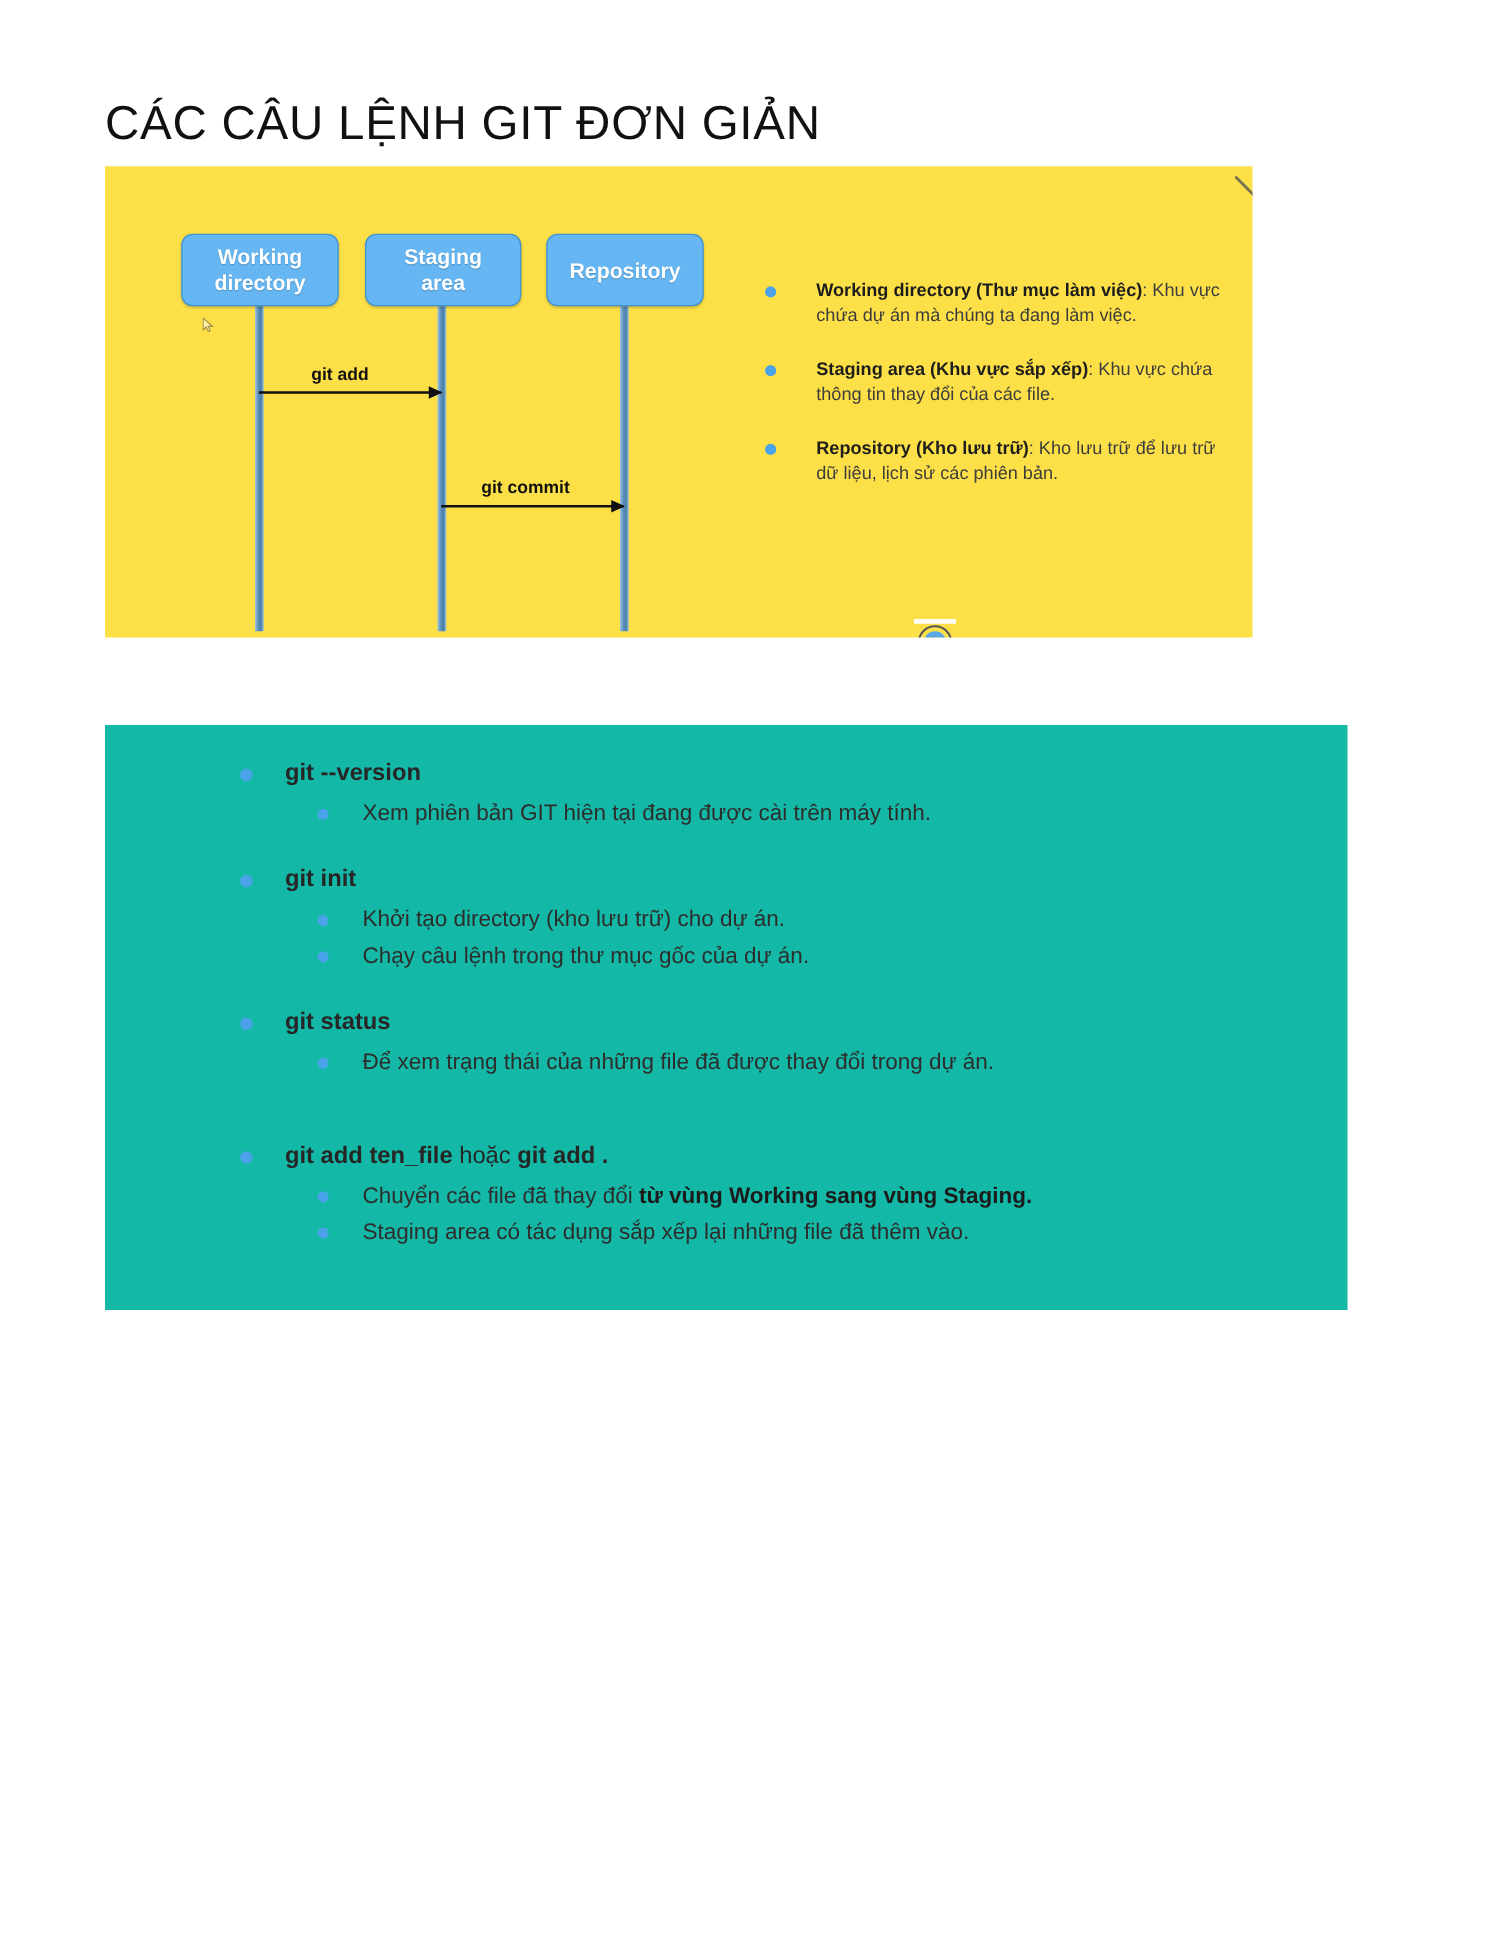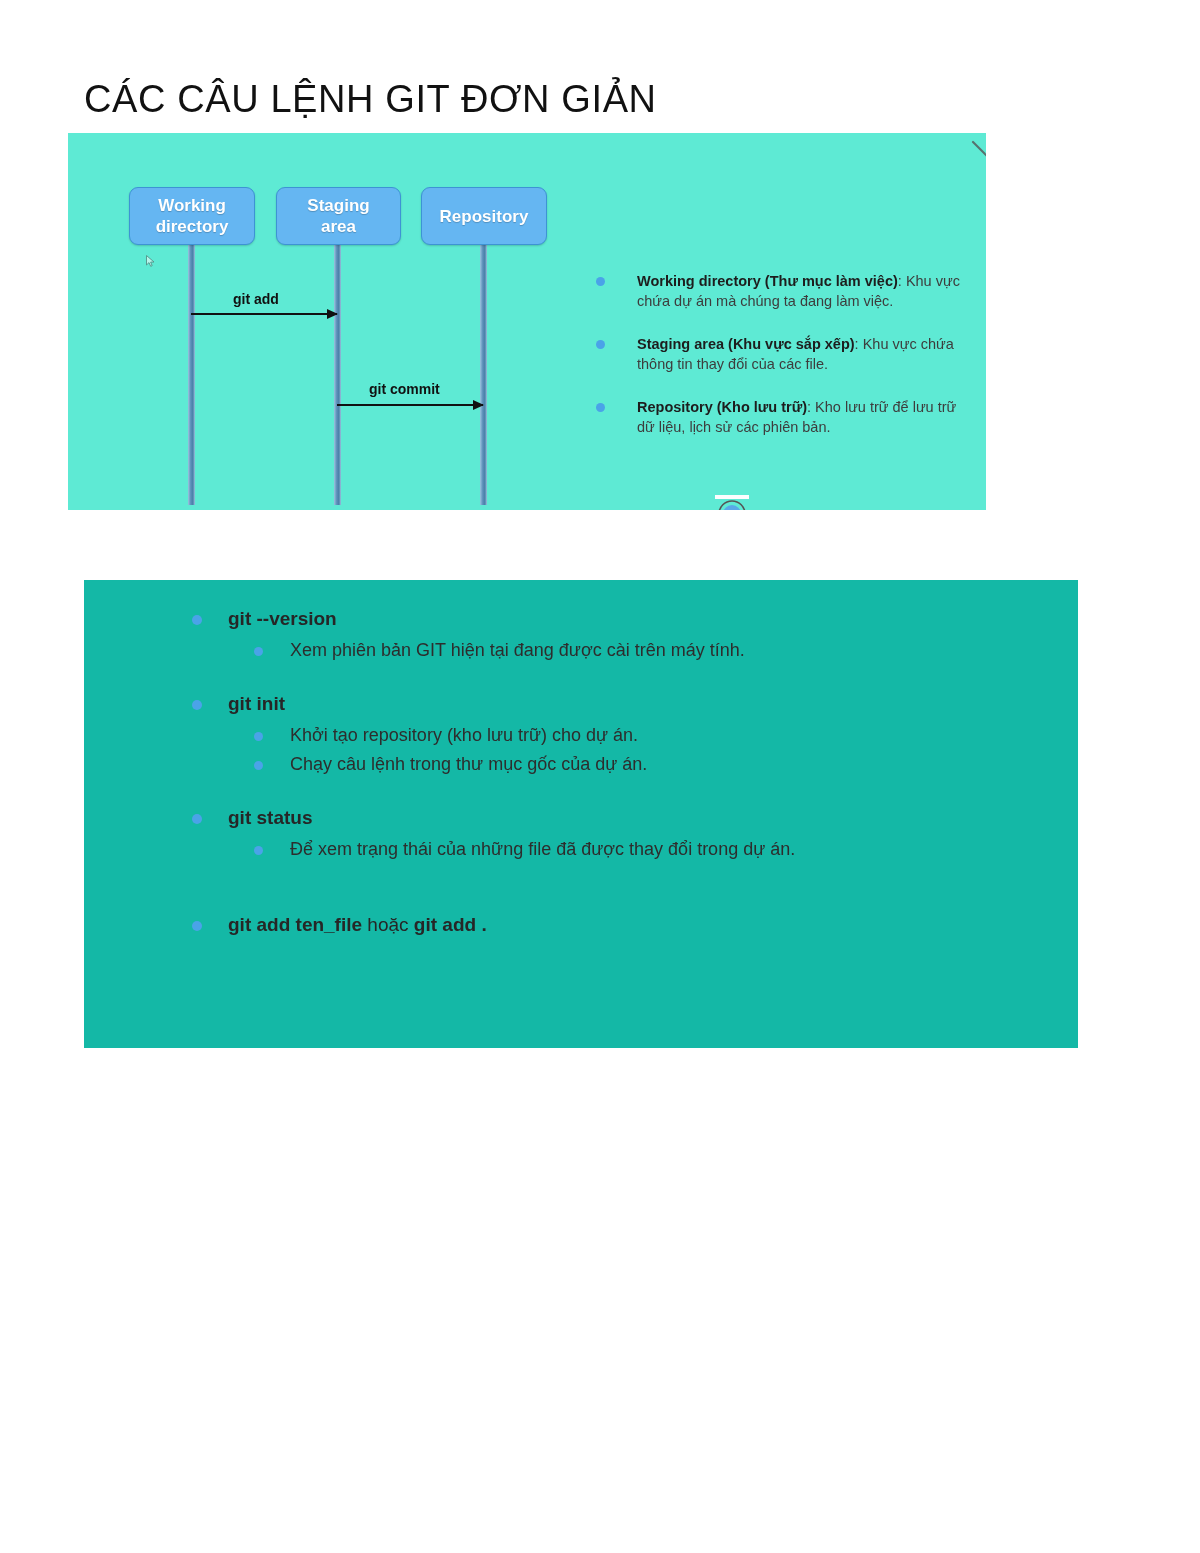--- a/index.html
+++ b/index.html
@@ -23,25 +23,25 @@
     font-size: 38px;
     letter-spacing: 0.6px;
     color: #111111;
     font-weight: 400;
     white-space: nowrap;
   }
 
   
   .panel-diagram {
     position: absolute;
-    left: 68px;
+    left: 84px;
     top: 133px;
     width: 918px;
     height: 377px;
-    background: #5eead4;
+    background: #fde047;
     overflow: hidden;
     text-decoration: underline;
   }
 
   .diagram-area {
     position: absolute;
     left: 0; top: 0;
     width: 520px;
     height: 377px;
   }
@@ -131,21 +131,20 @@
     height: 34px;
     overflow: hidden;
   }
 
   
   .explain-list {
     position: absolute;
     left: 528px;
     top: 90px;
     width: 375px;
-    margin-top: 48px;
   }
   .explain-item {
     position: relative;
     padding-left: 41px;
     margin-bottom: 23px;
     font-size: 14.5px;
     line-height: 20px;
     color: #3d3d3d;
   }
   .explain-item .dot {
@@ -310,21 +309,21 @@
     </div>
 
     <div class="cmd-group">
       <div class="cmd-head">
         <span class="dot"></span>
         <span>git init</span>
       </div>
       <div class="cmd-sub-wrap">
         <div class="cmd-sub">
           <span class="dot"></span>
-          <span>Khởi tạo repository (kho lưu trữ) cho dự án.</span>
+          <span>Khởi tạo directory (kho lưu trữ) cho dự án.</span>
         </div>
         <div class="cmd-sub">
           <span class="dot"></span>
           <span>Chạy câu lệnh trong thư mục gốc của dự án.</span>
         </div>
       </div>
     </div>
 
     <div class="cmd-group">
       <div class="cmd-head">
@@ -337,16 +336,26 @@
           <span>Để xem trạng thái của những file đã được thay đổi trong dự án.</span>
         </div>
       </div>
     </div>
 
     <div class="cmd-group">
       <div class="cmd-head">
         <span class="dot"></span>
         <span>git add ten_file</span><span class="normal"> hoặc </span><span>git add .</span>
       </div>
+      <div class="cmd-sub-wrap">
+        <div class="cmd-sub">
+          <span class="dot"></span>
+          <span>Chuyển các file đã thay đổi </span><b>từ vùng Working sang vùng Staging.</b>
+        </div>
+        <div class="cmd-sub">
+          <span class="dot"></span>
+          <span>Staging area có tác dụng sắp xếp lại những file đã thêm vào.</span>
+        </div>
+      </div>
     </div>
 
   </div>
 </div>
 
 </body></html>

